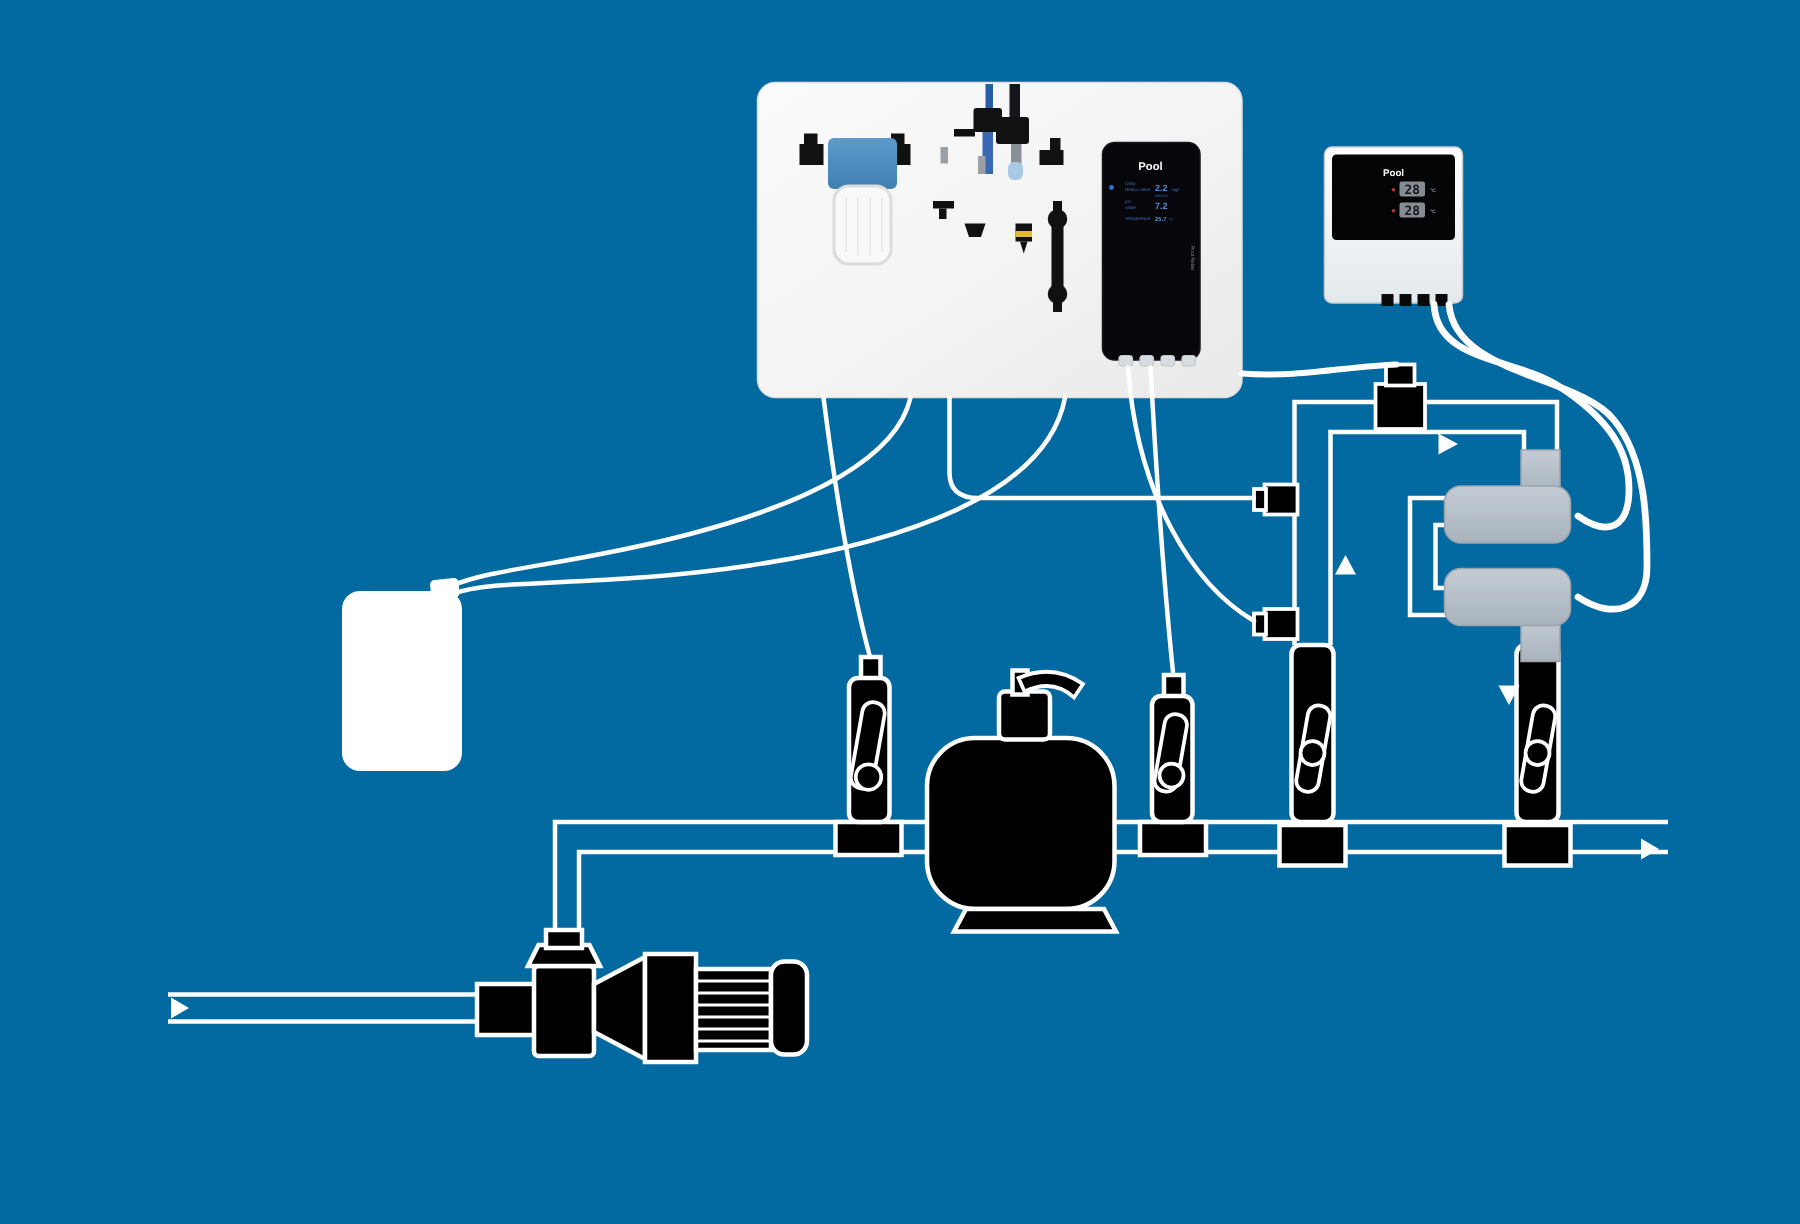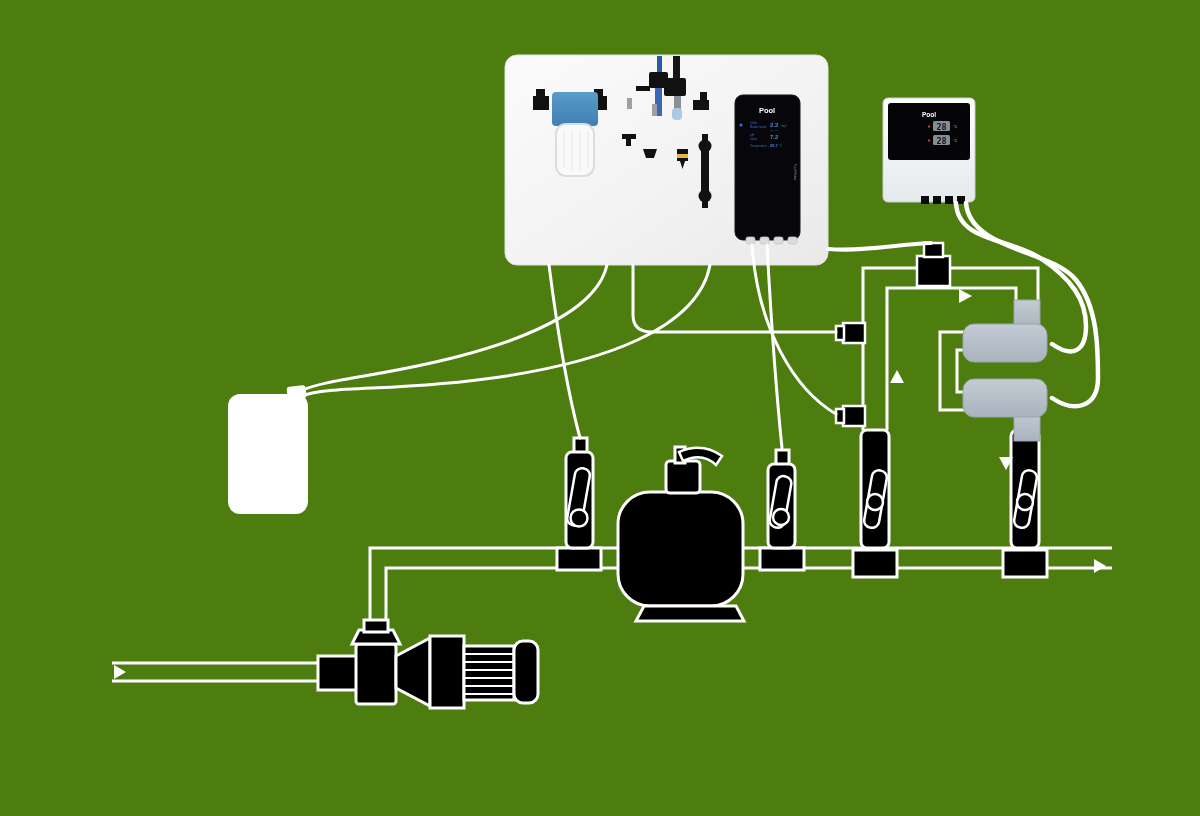--- a/index.html
+++ b/index.html
@@ -1,16 +1,16 @@
 <!DOCTYPE html>
 <html><head>
 <meta charset="utf-8">
 <style>
   html,body{margin:0;padding:0;background:#000;}
-  #stage{position:relative;width:1200px;height:816px;background:#4d7c0f;overflow:hidden;
+  #stage{position:relative;width:1200px;height:816px;background:#0369a1;overflow:hidden;
          font-family:"Liberation Sans", sans-serif;text-align:center;}
   svg{display:block}
   text{font-family:"Liberation Sans", sans-serif;}
   .seg{font-family:"DejaVu Sans Mono", monospace;}
 </style>
 </head>
 <body>
 
 <div id="stage">
 <svg width="1200" height="816" viewBox="0 0 1200 816">

